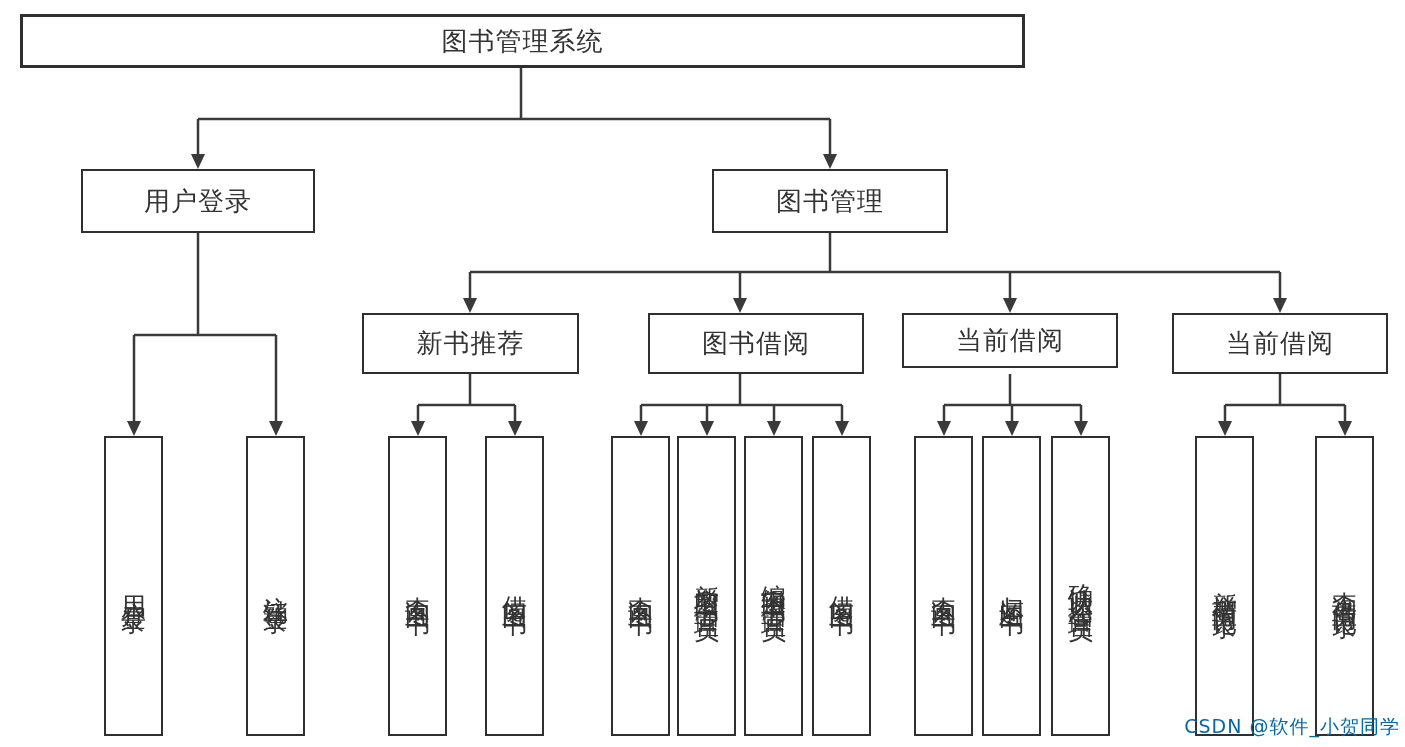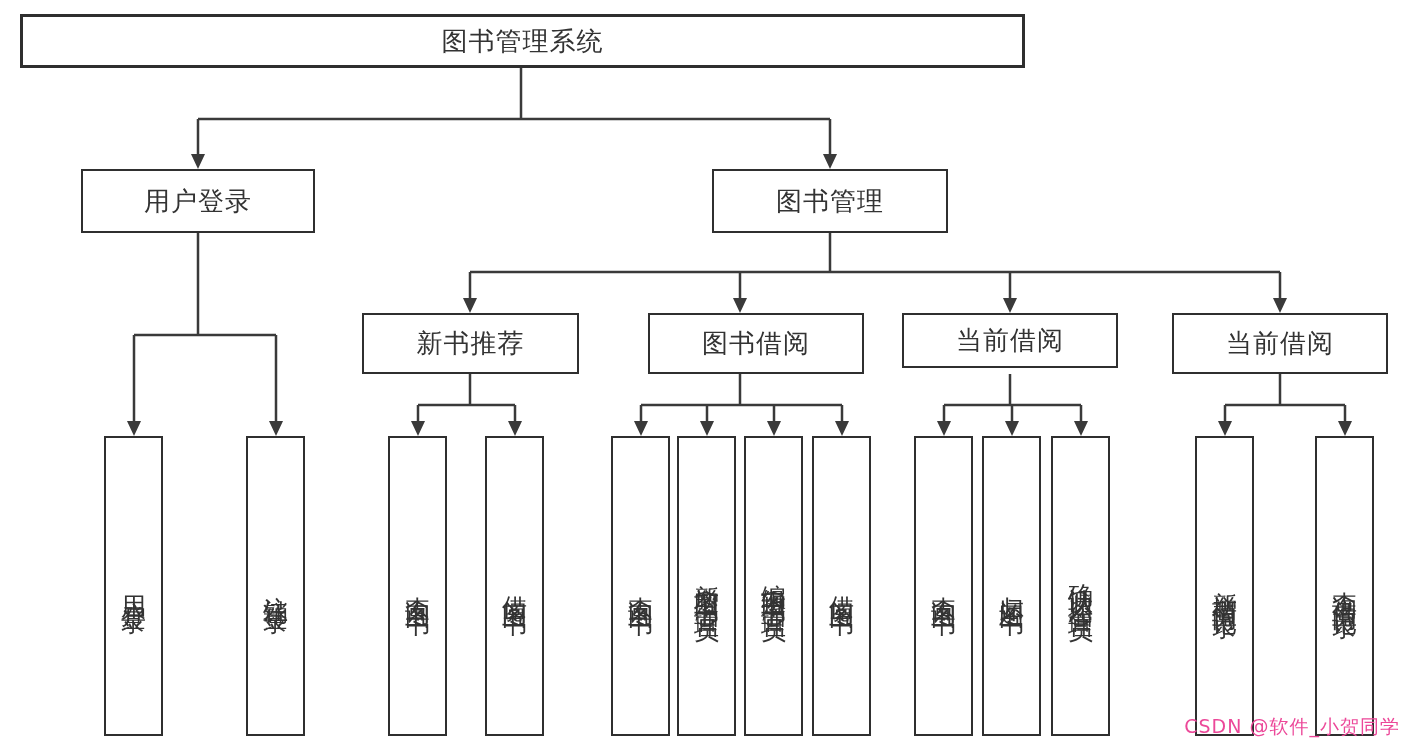--- a/index.html
+++ b/index.html
@@ -29,21 +29,21 @@
     text-orientation:mixed;
     font-size:25px;
     letter-spacing:5px;
     color:#333333;
   }
   .watermark{
     position:absolute;
     top:714px;
     right:5px;
     font-size:19px;
-    color:#ec4899;
+    color:#0369a1;
     letter-spacing:1px;
     white-space:nowrap;
     z-index:5;
   }
 </style>
 </head>
 <body>
 
 <div class="canvas">
 

